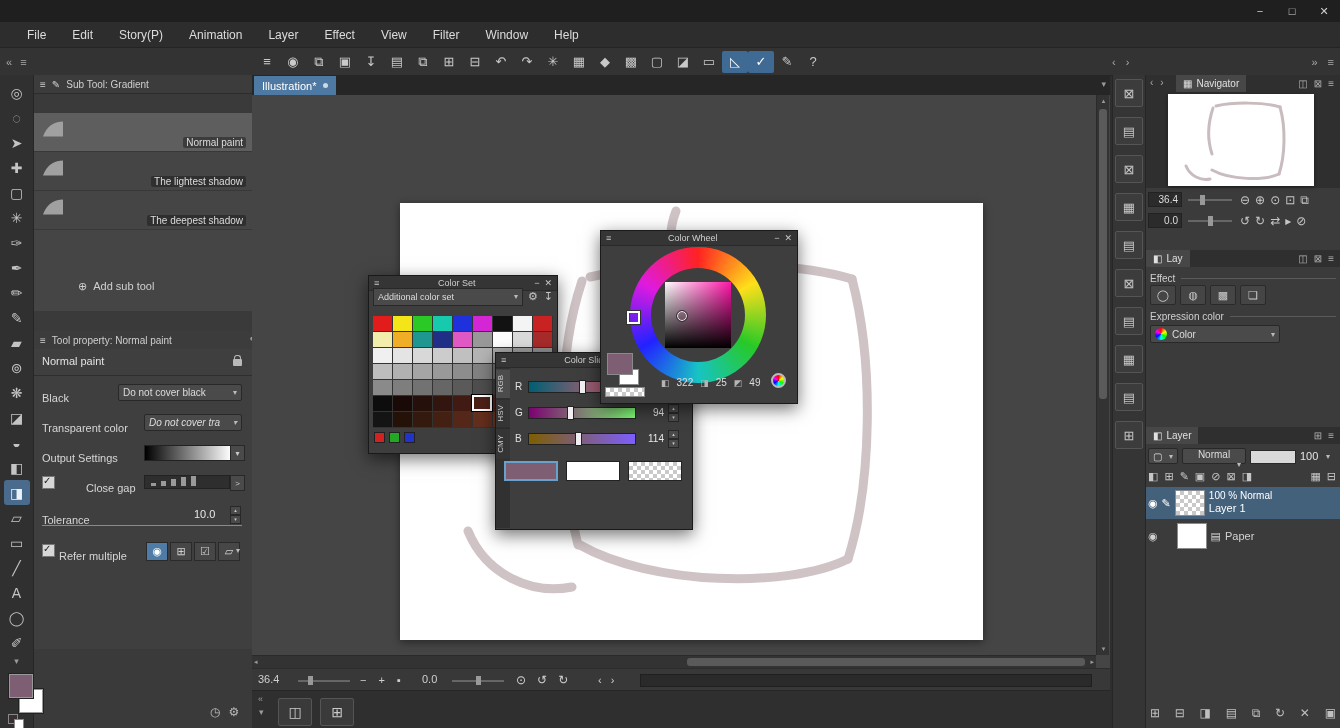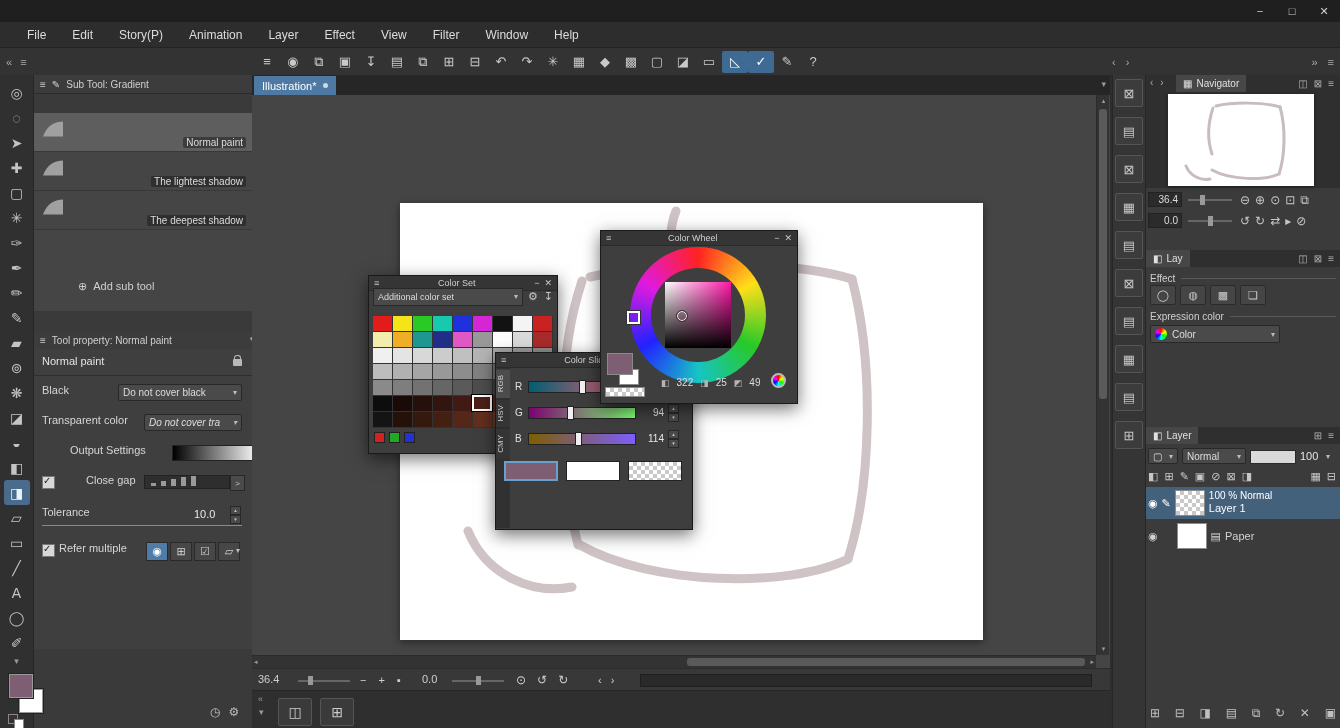--- a/index.html
+++ b/index.html
@@ -45,21 +45,21 @@
   .stool-item .fin{position:absolute;left:6px;top:6px;}
   .stool-item .lbl{position:absolute;right:6px;bottom:3px;font-size:10px;color:#ddd;background:rgba(20,20,20,.45);padding:0 3px;border-radius:2px;}
   .stool-add{position:absolute;left:0;top:158px;height:30px;width:218px;display:flex;align-items:center;gap:6px;padding-left:44px;box-sizing:border-box;color:#cfcfcf;}
   .stool-foot{position:absolute;left:0;top:236px;width:218px;height:20px;background:#3c3c3c;border-top:1px solid #2e2e2e;display:flex;align-items:center;justify-content:flex-end;gap:9px;padding-right:10px;box-sizing:border-box;color:#c4c4c4;font-size:12px;}
   .tp-header{position:absolute;left:0;top:256px;width:218px;}
   .tp-body{position:absolute;left:0;top:274px;width:218px;height:300px;background:#3f3f3f;}
   .tp-name{position:absolute;left:8px;top:6px;font-size:11px;color:#e2e2e2;}
   .lock{position:absolute;right:10px;top:10px;width:9px;height:7px;background:#b9b9b9;border-radius:1px;}
   .lock::before{content:"";position:absolute;left:1px;top:-4px;width:5px;height:4px;border:1.5px solid #b9b9b9;border-bottom:none;border-radius:3px 3px 0 0;}
   .tp-row{position:absolute;left:0;width:218px;height:20px;}
-  .tp-row .rl{position:absolute;left:8px;top:1px;color:#d6d6d6;}
+  .tp-row .rl{position:absolute;left:8px;top:9px;color:#d6d6d6;}
   .dd{position:absolute;height:17px;background:#4a4a4a;border:1px solid #282828;border-radius:2px;display:flex;align-items:center;padding:0 4px;font-size:10px;color:#ddd;box-sizing:border-box;}
   .dd .car{margin-left:auto;font-size:8px;color:#bbb;}
   .grad-bar{position:absolute;left:110px;top:2px;width:86px;height:14px;background:linear-gradient(to right,#000,#fff);border:1px solid #222;}
   .sq-btn{position:absolute;width:13px;height:16px;background:#4a4a4a;border:1px solid #282828;display:flex;align-items:center;justify-content:center;font-size:8px;color:#ccc;}
   .cb{position:absolute;left:8px;top:3px;width:11px;height:11px;background:#d8d8d8;border:1px solid #777;}
   .cb::after{content:"✓";position:absolute;left:0px;top:-2px;font-size:10px;color:#222;}
   .cg-widget{position:absolute;left:110px;top:2px;width:86px;height:14px;background:#2e2e2e;border:1px solid #222;display:flex;align-items:flex-end;gap:5px;padding:2px 6px;box-sizing:border-box;}
   .cg-widget i{display:block;background:#9a9a9a;width:5px;}
   .tol-line{position:absolute;left:8px;top:20px;width:200px;height:1px;background:#8a8a8a;}
   .stepper{position:absolute;width:11px;height:16px;display:flex;flex-direction:column;}
@@ -319,21 +319,21 @@
       </div>
 
       <div class="tp-row" style="top:64px;">
         <span class="rl">Transparent color</span>
         <div class="dd" style="left:110px;top:1px;width:98px;font-style:italic;">
           <span>Do not cover tra</span>
             <span class="car">▾</span>
         </div>
       </div>
 
-      <div class="tp-row" style="top:94px;margin-left:28px;">
+      <div class="tp-row" style="top:94px;">
         <span class="rl">Output Settings</span>
         <div class="grad-bar"></div>
         <div class="sq-btn" style="left:196px;top:2px;height:14px;">▾</div>
       </div>
 
       <div class="tp-row" style="top:124px;">
         <div class="cb"></div>
         <span class="rl" style="left:25px;margin-left:27px;">Close gap</span>
         <div class="cg-widget">
           <i style="height:3px"></i>
@@ -557,21 +557,21 @@
 
       <span>⊞</span>
           <span>≡</span>
         </div>
     </div>
     <div style="position:absolute;left:0;top:371px;width:194px;height:20px;">
       <div class="dd lp-mini">
         <span>▢</span>
         <span class="car">▾</span>
       </div>
-      <div class="dd" style="left:36px;top:2px;width:64px;height:16px;">
+      <div class="dd" style="left:36px;top:2px;width:64px;height:16px;flex-direction:column;">
         <span>Normal</span>
         <span class="car">▾</span>
       </div>
       <div class="opacity-bar"></div>
       <span style="position:absolute;left:154px;top:4px;color:#e4e4e4;">100</span>
       <span style="position:absolute;left:180px;top:6px;font-size:8px;color:#bbb;">▾</span>
     </div>
     <div style="position:absolute;left:0;top:393px;width:194px;height:16px;">
       <div class="lrow-icons">
 

